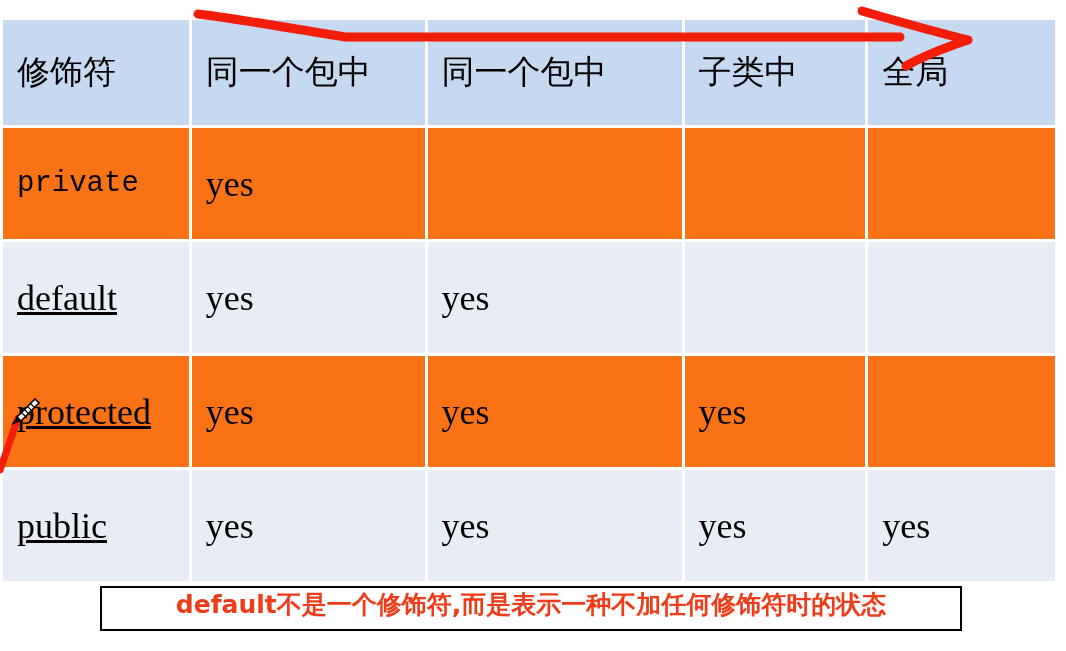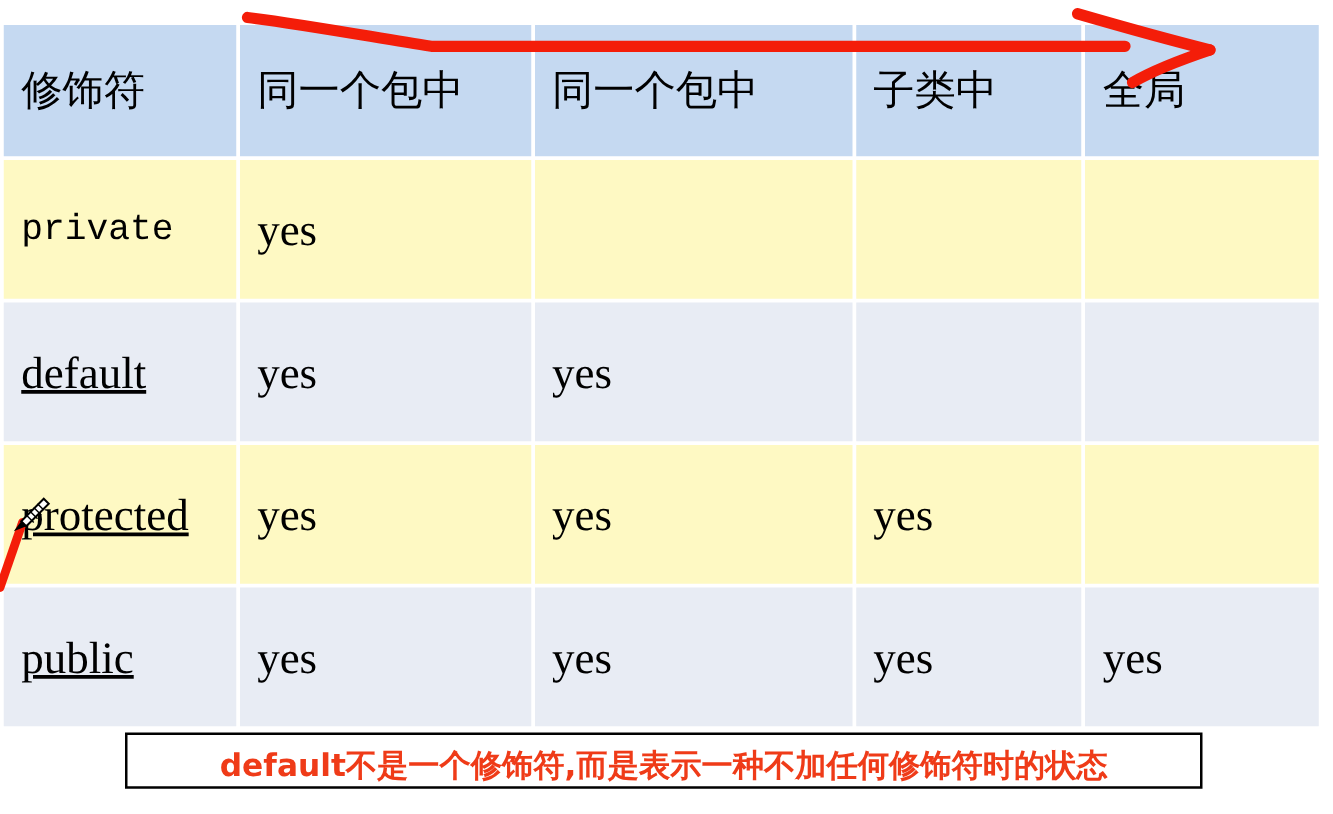--- a/index.html
+++ b/index.html
@@ -42,21 +42,21 @@
   col.c4 { width: 186px; }
 
   thead tr th {
     background: #c5d9f1;
     height: 105px;
     font-size: 33px;
     color: #000000;
     padding-left: 14px !important;
   }
 
-  tbody tr.row-odd td  { background: #fef9c3; }
+  tbody tr.row-odd td  { background: #f97316; }
   tbody tr.row-even td { background: #e8ecf4; }
   tbody tr td {
     height: 111px;
     font-size: 36px;
     color: #000000;
     padding-left: 14px !important;
   }
 
   td.modifier-mono {
     font-family: "Liberation Mono", "DejaVu Sans Mono", monospace;
@@ -74,21 +74,21 @@
   #caption-box {
     position: absolute;
     left: 100px;
     top: 586px;
     width: 862px;
     height: 45px;
     border: 2px solid #000000;
     background: #ffffff;
     box-sizing: border-box;
     display: flex;
-    align-items: flex-end;
+    align-items: flex-start;
     justify-content: center;
   }
   #caption-text {
     color: #ef3b18;
     font-family: "DejaVu Sans", "Liberation Sans", sans-serif;
     font-weight: bold;
     font-size: 25px;
     letter-spacing: 0px;
     white-space: nowrap;
   }

